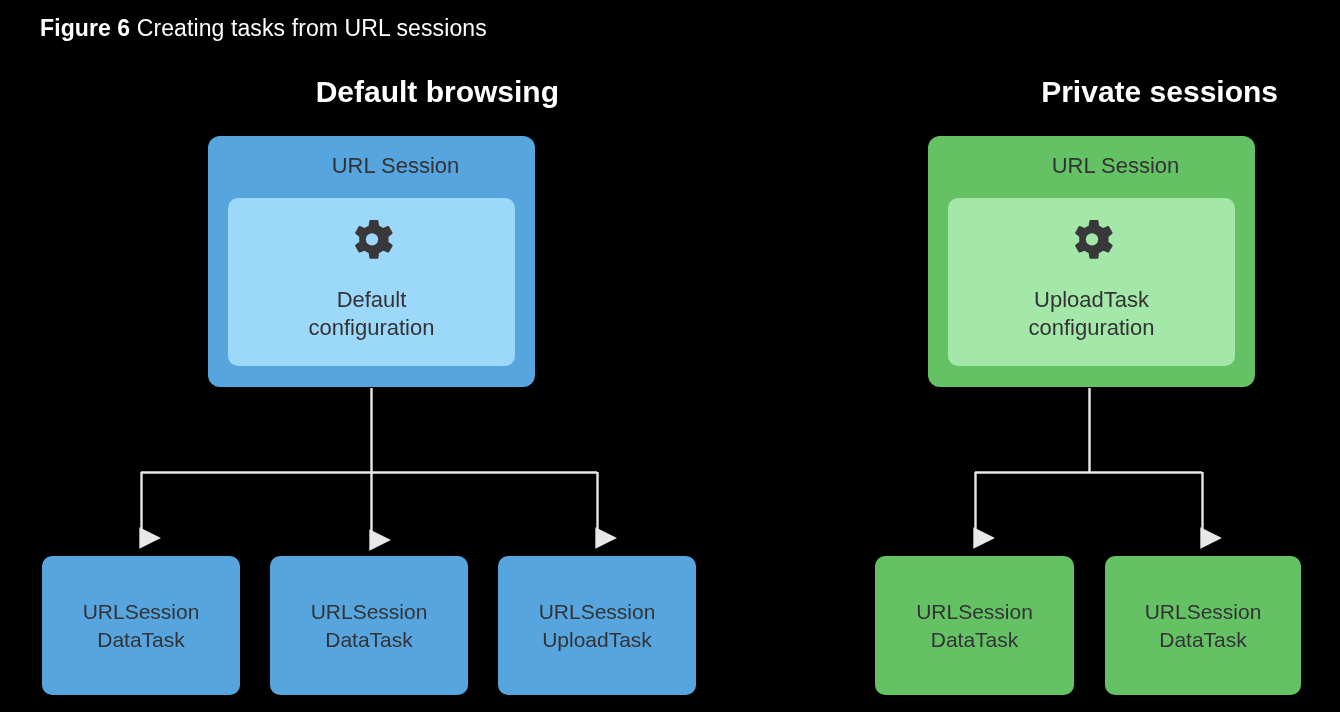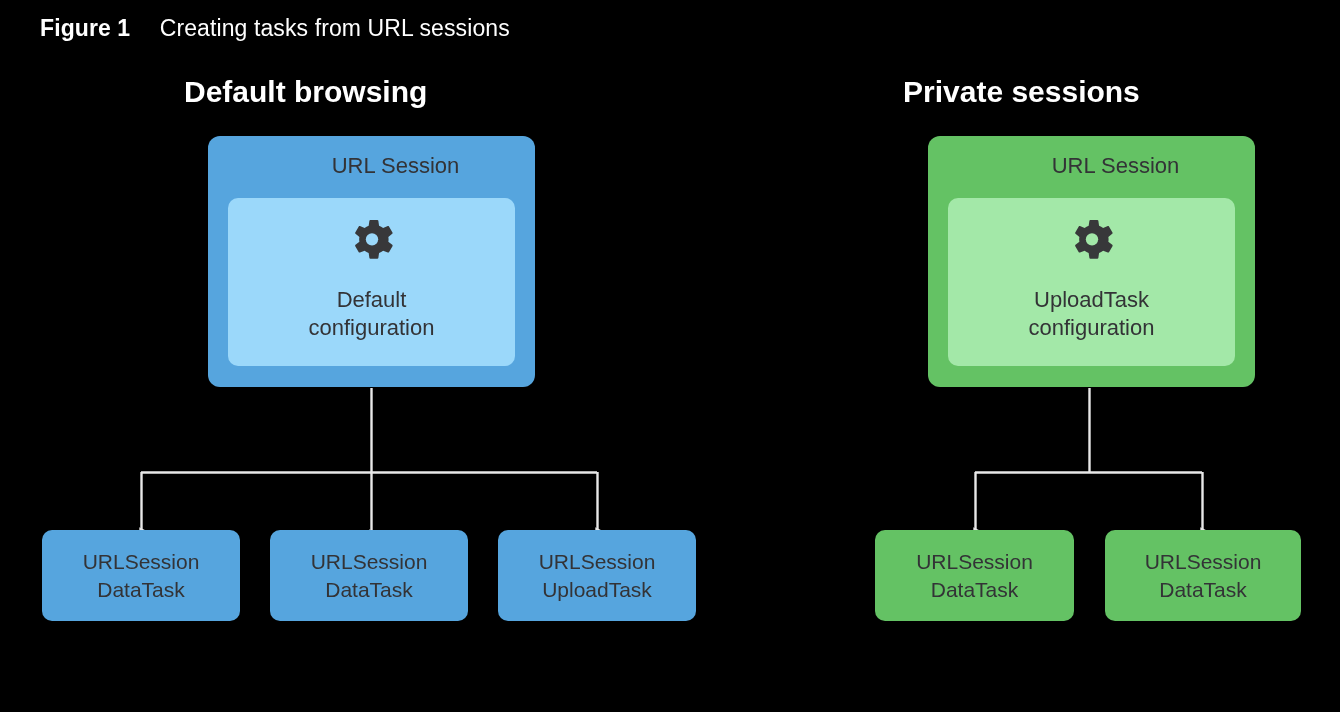--- a/index.html
+++ b/index.html
@@ -31,32 +31,31 @@
     line-height: 30px;
     letter-spacing: 0.1px;
     color: #ffffff;
     white-space: nowrap;
   }
   .caption .cap-label {
     font-weight: 700;
   }
   .caption .cap-text {
     font-weight: 400;
-    margin-left: 23px;
   }
 
   
   .col-heading {
     position: absolute;
     top: 72px;
     font-size: 30px;
     font-weight: 700;
     line-height: 40px;
     color: #ffffff;
-    text-align: left;
+    text-align: right;
     white-space: nowrap;
   }
   .col-heading.left  { left: 184px; width: 375px; }
   .col-heading.right { left: 903px; width: 375px; }
 
   
   .session-card {
     position: absolute;
     top: 136px;
     width: 327px;
@@ -108,22 +107,22 @@
     line-height: 28px;
     font-weight: 400;
     color: #333336;
     text-align: center;
     white-space: pre-line;
   }
 
   
   .task-box {
     position: absolute;
-    top: 530px;
-    height: 91px;
+    top: 556px;
+    height: 139px;
     border-radius: 10px;
     display: flex;
     align-items: center;
     justify-content: center;
     text-align: center;
   }
   .task-box.blue  { background: #56A5DE; }
   .task-box.green { background: #64C264; }
 
   .task-label {
@@ -149,21 +148,21 @@
     height: 712px;
     pointer-events: none;
   }
 </style>
 </head>
 <body>
 
 <div id="figure-root">
 
   <div class="caption">
-    <span class="cap-label">Figure 1</span><span class="cap-text"> Creating tasks from URL sessions</span>
+    <span class="cap-label">Figure 6</span><span class="cap-text"> Creating tasks from URL sessions</span>
   </div>
 
   <div class="col-heading left">Default browsing</div>
   <div class="col-heading right">Private sessions</div>
 
   <div class="session-card left">
     <div class="session-title">URL Session</div>
     <div class="config-panel">
       <span class="gear-icon">
         <svg viewBox="0 0 64 64" width="52" height="52" aria-hidden="true">

